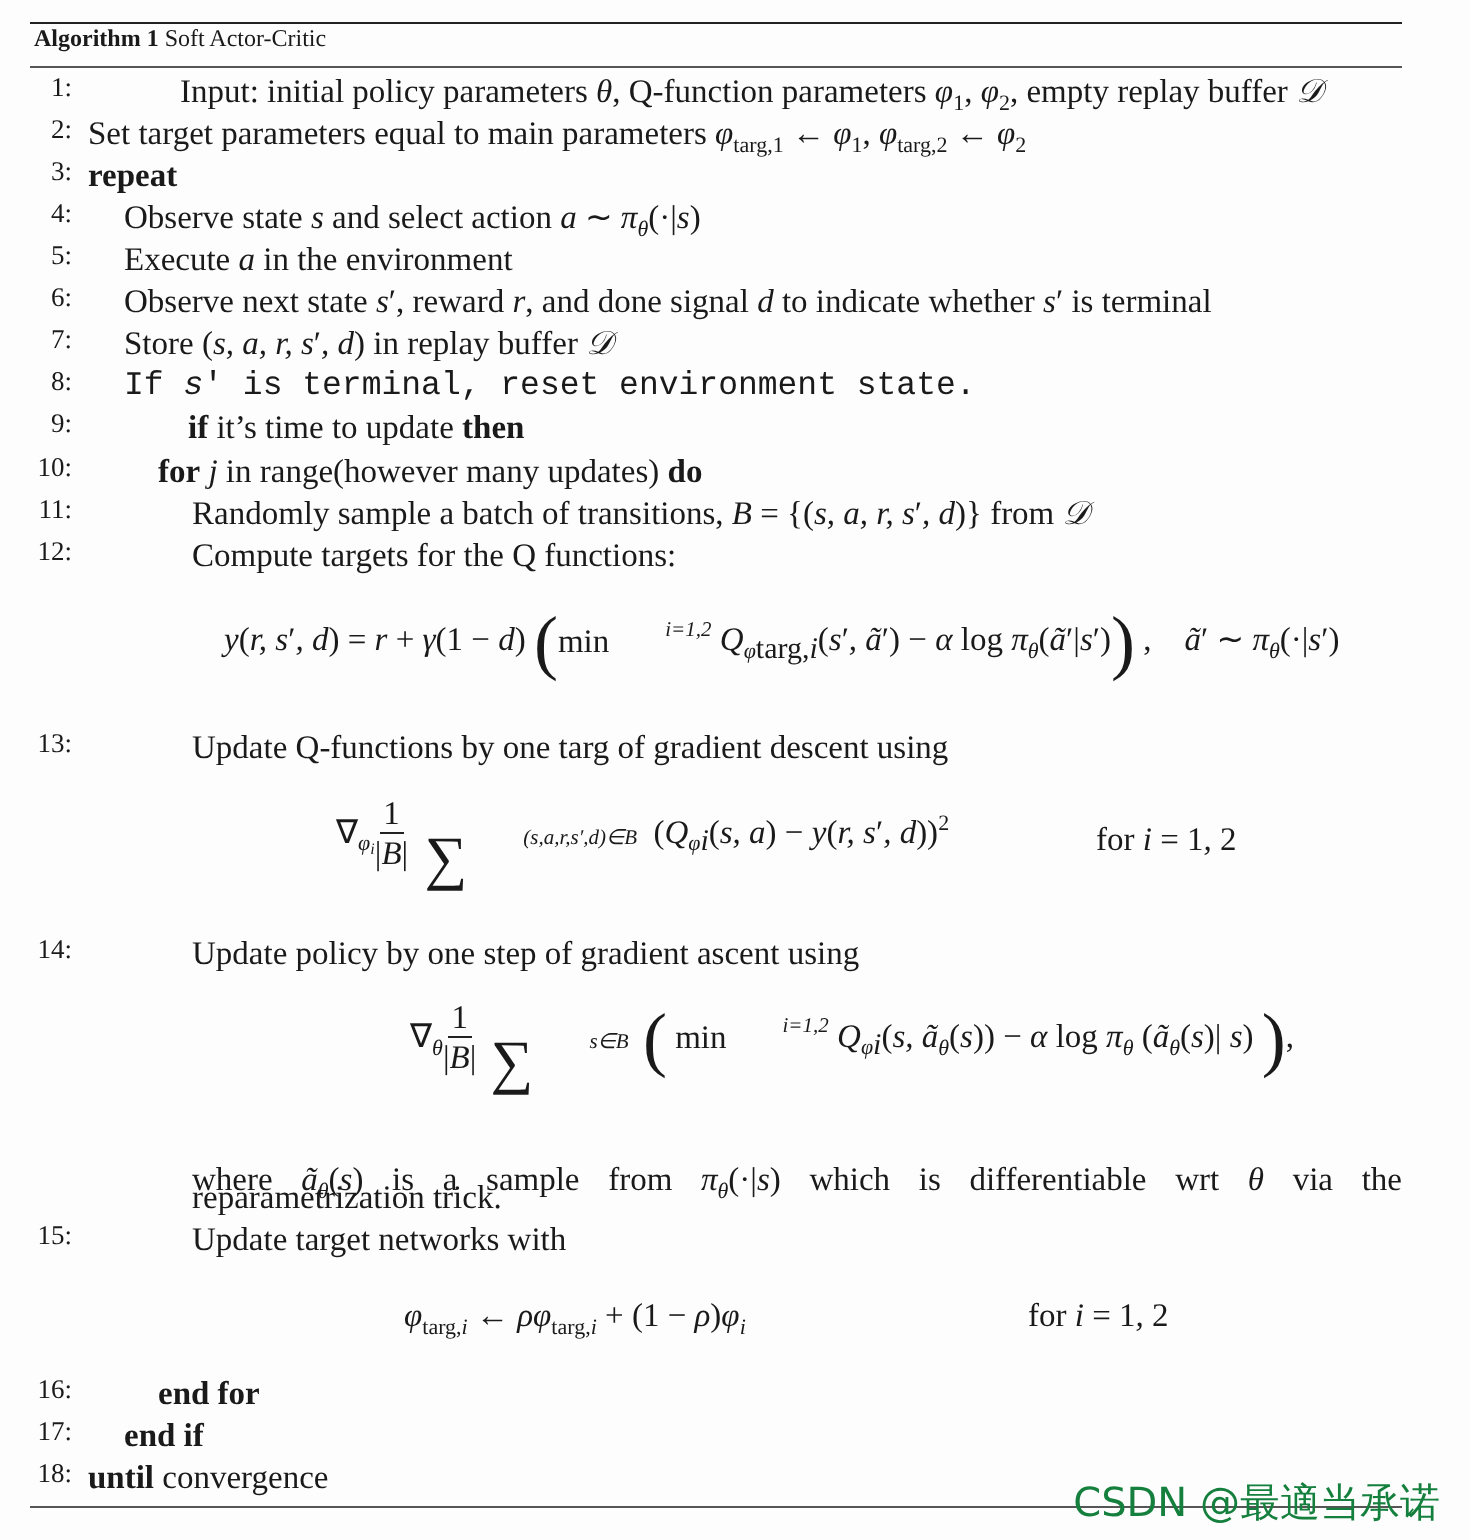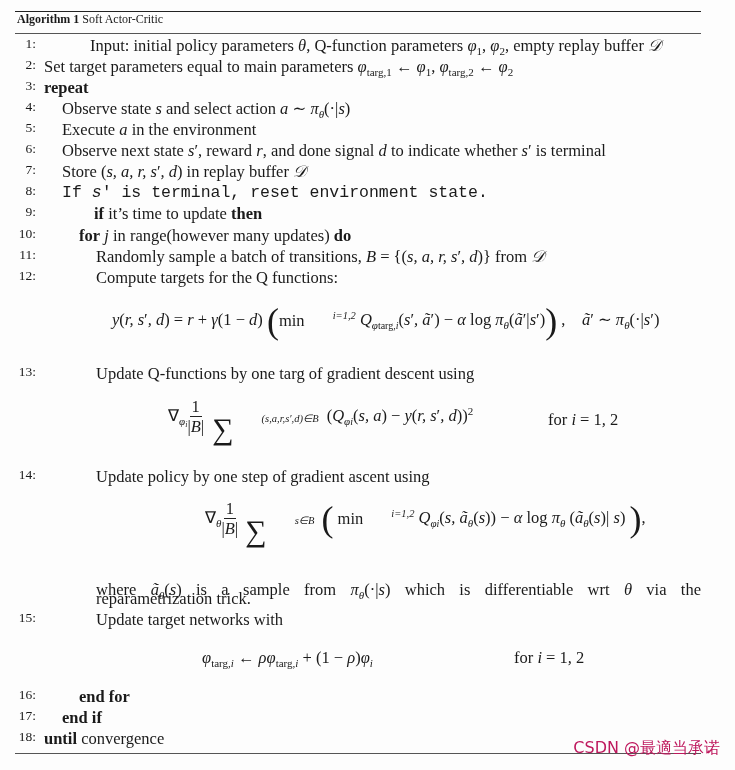--- a/index.html
+++ b/index.html
@@ -14,30 +14,30 @@
   .caption { position: absolute; left: 17px; top: 12px; font-size: 12px; font-family: "Liberation Serif", serif; }
   .caption b { font-weight: bold; }
   .line { position: absolute; left: 0; font-family: "Liberation Serif", serif; font-size: 16.5px; white-space: nowrap; }
   .num { position: absolute; font-size: 13.5px; text-align: right; width: 36px; left: 0; }
   .txt { position: absolute; }
   .kw { font-weight: bold; }
   i, .m { font-style: italic; }
   .eq { position: absolute; font-family: "Liberation Serif", serif; font-size: 16.5px; white-space: nowrap; }
   sub { font-size: 11px; vertical-align: -4px; }
   sup { font-size: 11px; }
-  .sm { font-size: 10px; }
+  .sm { font-size: 15px; }
   .frac { display: inline-flex; flex-direction: column; align-items: center; vertical-align: middle; font-style: normal; }
   .frac .n { border-bottom: 1px solid #222; padding: 0 2px; line-height: 1.1; }
   .frac .d { line-height: 1.2; }
   .op { display: inline-flex; flex-direction: row; align-items: flex-start; vertical-align: middle; gap: 28px; }
   .op .lim { font-size: 10.5px; font-style: italic; line-height: 1; }
   .sum { font-size: 30px; line-height: 1; }
   .paren-big { font-size: 36px; line-height: 0; vertical-align: -8px; font-weight: 100; }
   .justify { position: absolute; width: 605px; text-align: justify; text-align-last: justify; }
-  .watermark { position: absolute; right: 15px; top: 738px; font-family: "DejaVu Sans", sans-serif; font-size: 16px; color: #be185d; }
+  .watermark { position: absolute; right: 15px; top: 738px; font-family: "DejaVu Sans", sans-serif; font-size: 20px; color: #15803d; }
 </style>
 </head>
 <body>
 
 <div class="rule rule-top"></div>
 <div class="caption"><b>Algorithm 1</b> <span>Soft Actor-Critic</span></div>
 <div class="rule rule-mid"></div>
 
 <div class="line" style="top:36px;">
   <span class="num" style="width:36px">1:</span>

